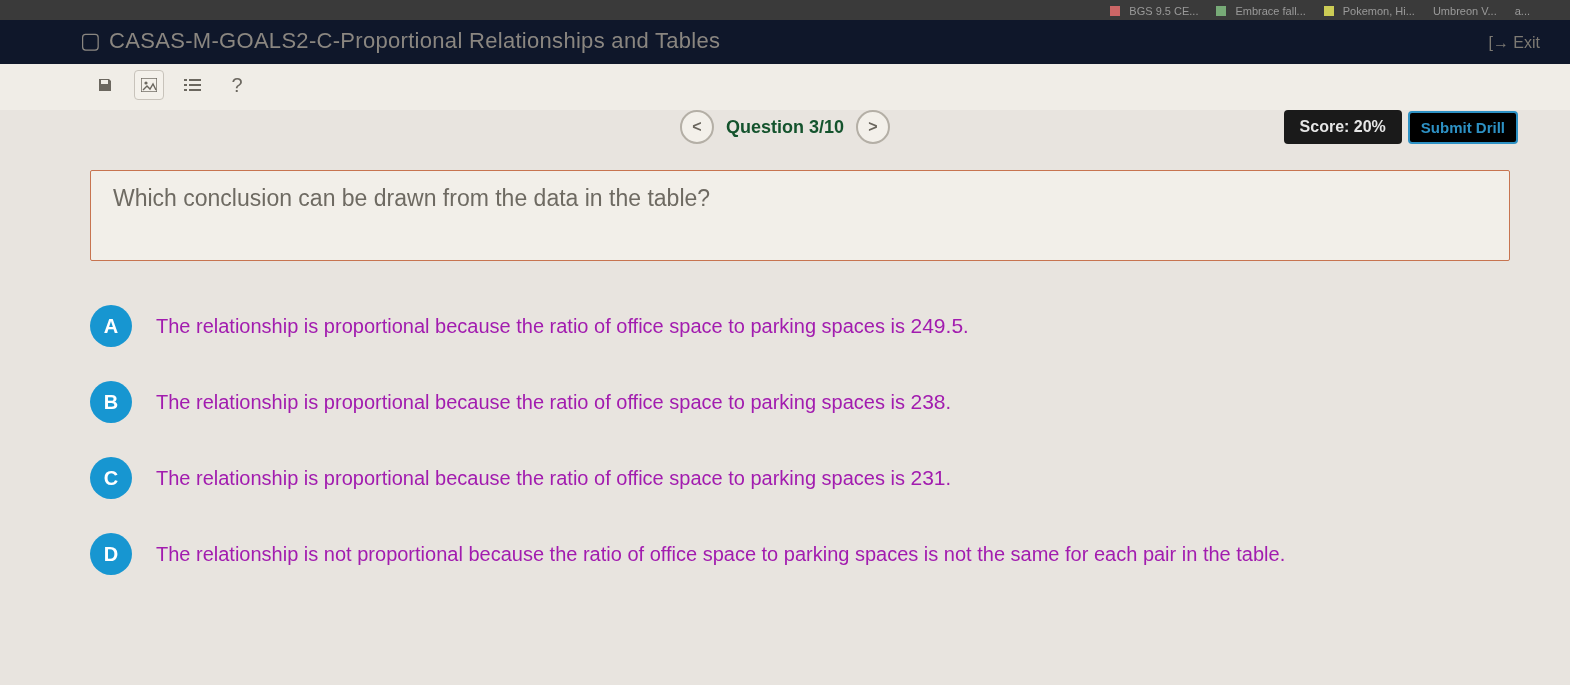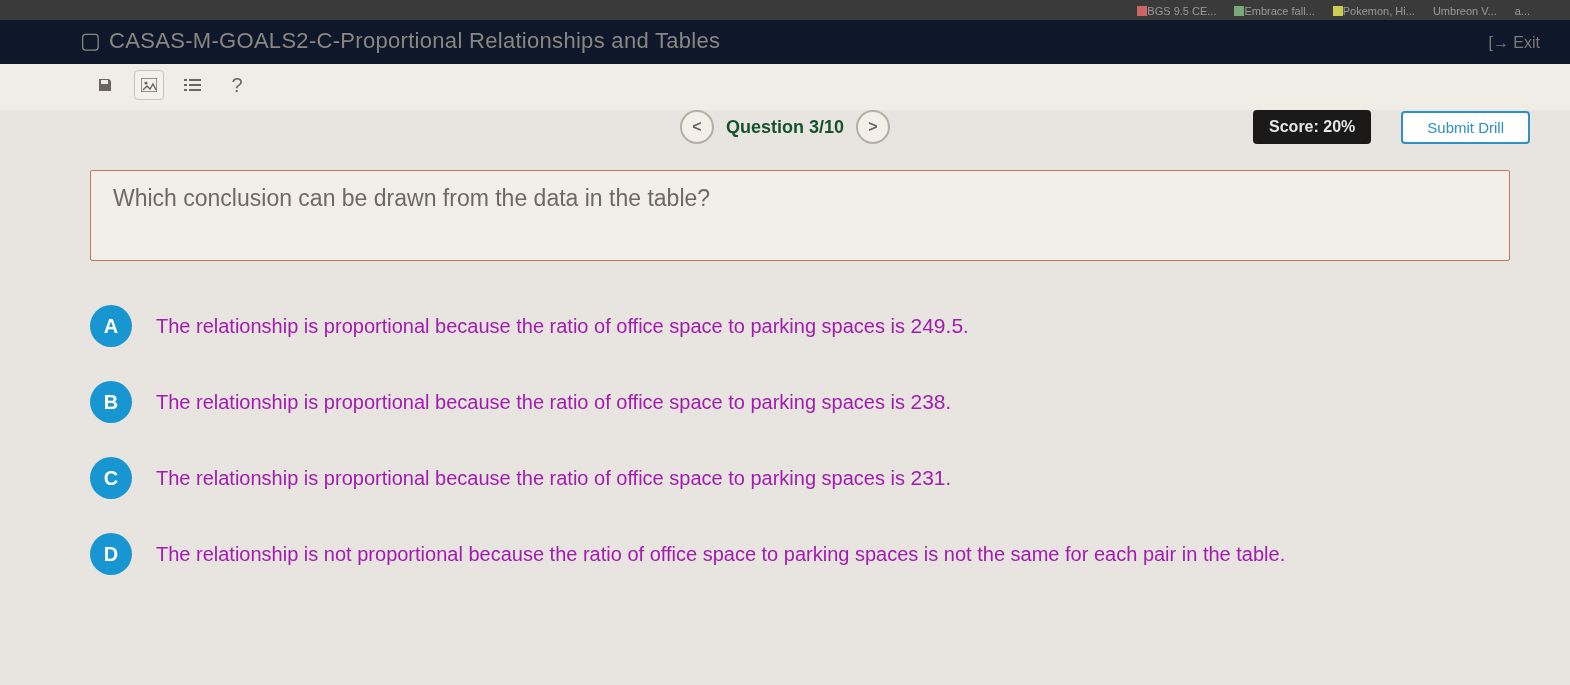--- a/index.html
+++ b/index.html
@@ -15,21 +15,21 @@
     height: 20px;
     background: #3a3a3a;
     display: flex;
     justify-content: flex-end;
     gap: 18px;
     padding: 2px 40px 0 0;
     font-size: 11px;
     color: #9a9a9a;
     align-items: center;
   }
-  .browser-tabs .tab { display:flex; align-items:center; gap:0; }
+  .browser-tabs .tab { display:flex; align-items:center; gap:9px; }
   .browser-tabs .favicon { width:10px; height:10px; background:#c66; display:inline-block; }
   .doc-title-bar {
     padding: 8px 30px 10px 80px;
     font-size: 22px;
     font-weight: normal;
     color: #8a8680;
     background: #0f172a;
     letter-spacing: 0.3px;
   }
   .toolbar-row {
@@ -60,32 +60,32 @@
   }
   .nav-arrow {
     width:34px; height:34px; border-radius:50%;
     border:2px solid #b4afa6; background:#f3f0ea;
     display:flex; align-items:center; justify-content:center;
     color:#6a665e; font-weight:bold; cursor:pointer;
     font-size:16px;
   }
   .q-label { font-size:18px; color:#14532d;font-weight:bold; }
   .right-controls {
-    position:absolute; right:40px; top:110px;
-    display:flex; align-items:center; gap:30px;
+    position:absolute; right:52px; top:110px;
+    display:flex; align-items:center; gap:6px;
   }
   .score-pill {
     background:#1a1a1a; color:#e6e6e6;
     padding:8px 16px; border-radius:4px;
     font-size:16px; font-weight:bold;
   }
   .submit-btn {
     border:2px solid #2d91c4; color:#2d91c4;
-    padding:6px 24px; border-radius:4px;
-    background:#ffffff; font-size:15px; cursor:pointer;
+    padding:6px 11px; border-radius:4px;
+    background:#000000; font-size:15px; cursor:pointer;font-weight:bold;
   }
   .question-panel {
     margin: 60px 60px 0 90px;
     border:1.5px solid #c77450;
     border-radius:2px;
     background:#f2efe9;
     padding: 14px 22px 28px 22px;
   }
   .question-text {
     font-size:23px; color:#6e6a62;

